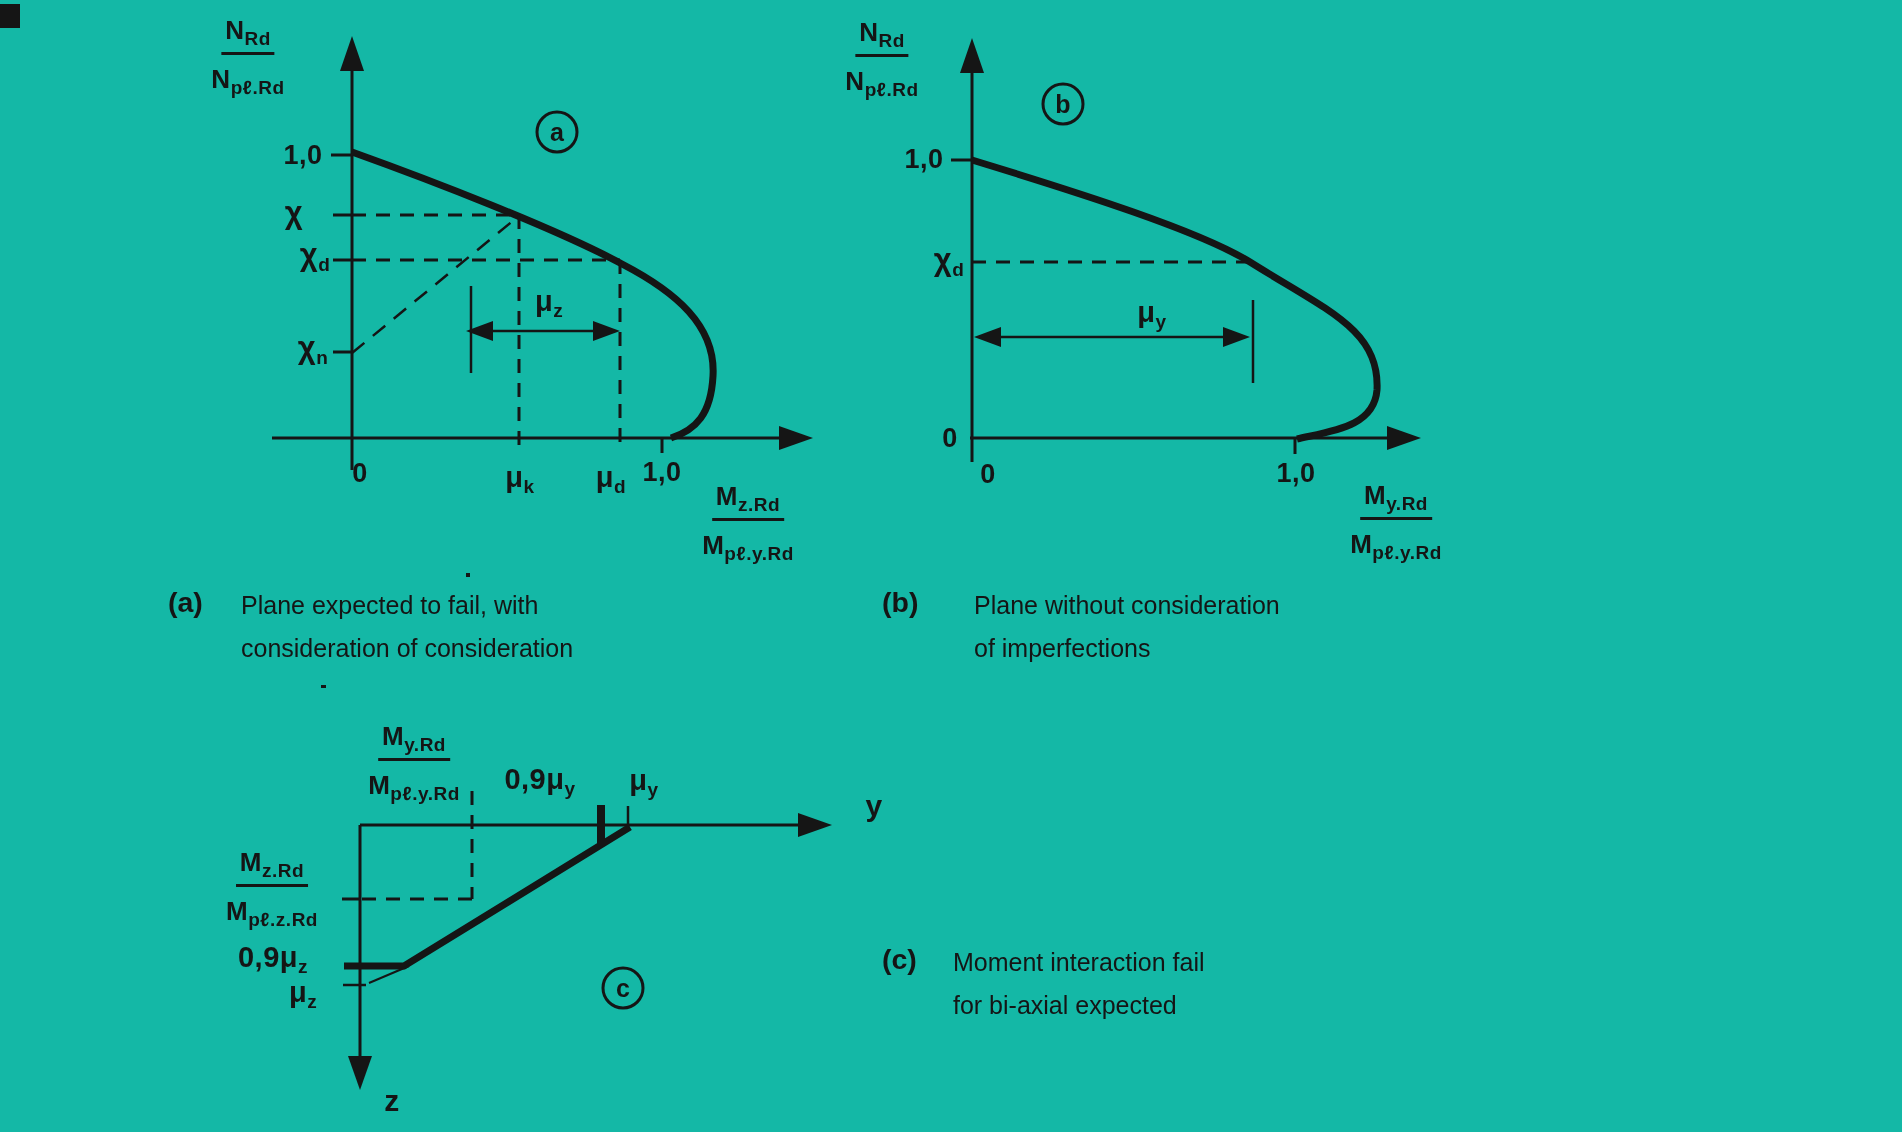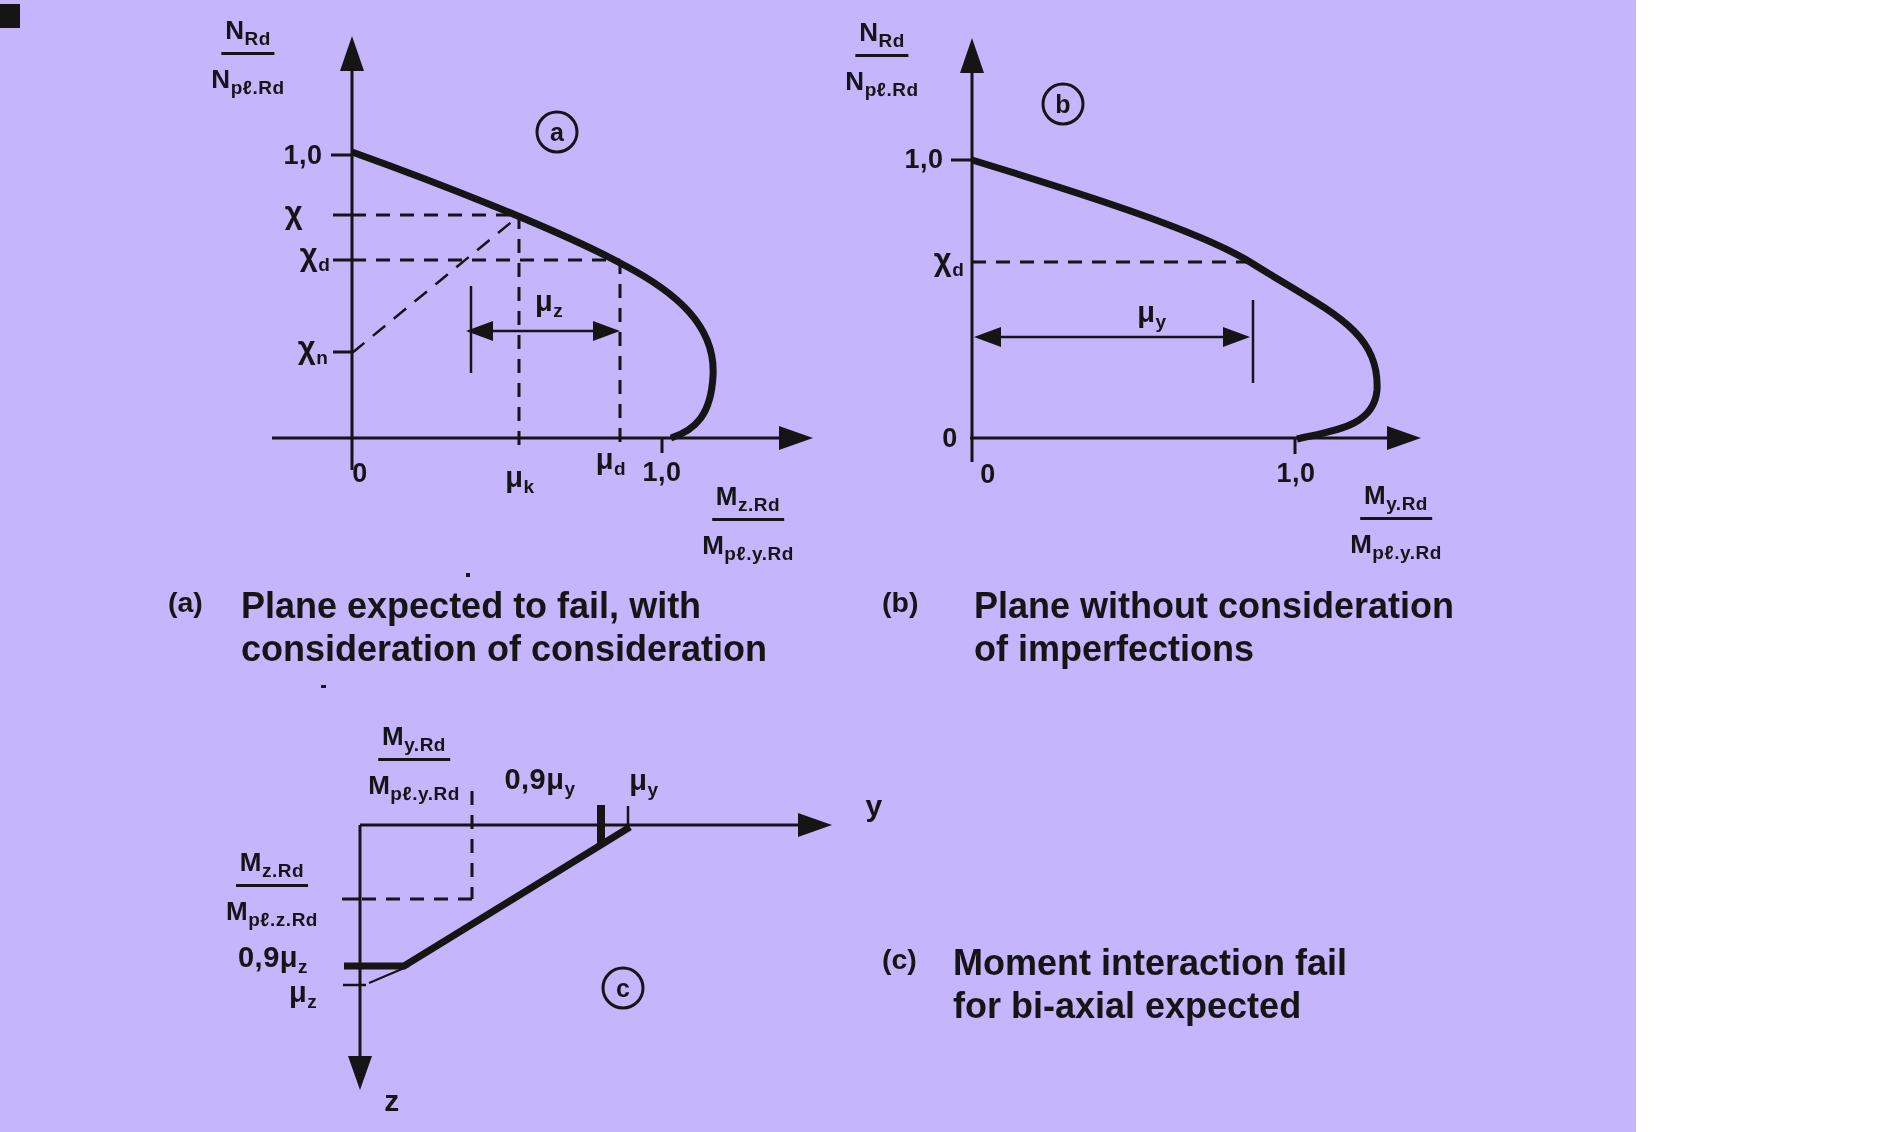--- a/index.html
+++ b/index.html
@@ -1,34 +1,34 @@
 <!DOCTYPE html>
 <html><head>
 <meta charset="utf-8">
 <style>
   html,body{margin:0;padding:0;background:#ffffff;}
   .stage{
-    position:relative;width:1636px;height:1132px;background:#c4b5fd;overflow:hidden;
+    position:relative;width:1902px;height:1132px;background:#14b8a6;overflow:hidden;
     font-family:"Liberation Sans","DejaVu Sans",sans-serif;color:#151515;
   }
   .stage svg{position:absolute;left:0;top:0;z-index:1;}
   .lbl{position:absolute;z-index:2;font-weight:bold;font-size:27px;white-space:nowrap;
        transform:translate(-50%,-50%);letter-spacing:0.5px;}
   .lbl sub{font-size:19px;vertical-align:-6px;font-weight:bold;}
   .chi{font-size:31px;}
   .frac{position:absolute;z-index:2;transform:translateX(-50%);text-align:center;
         font-weight:bold;font-size:26px;line-height:1.12;white-space:nowrap;letter-spacing:0.5px;}
   .frac sub{font-size:19px;vertical-align:-6px;}
   .frac .num{display:inline-block;border-bottom:3px solid #151515;padding:0 4px 3px;}
   .frac .den{display:block;margin-top:10px;}
   .badge{position:absolute;z-index:2;width:37px;height:37px;border:3.5px solid #151515;
          border-radius:50%;transform:translate(-50%,-50%);display:flex;align-items:center;
          justify-content:center;font-weight:bold;font-size:25px;}
   .cap-tag{position:absolute;z-index:2;font-size:28.5px;font-weight:bold;}
-  .cap-lines{position:absolute;z-index:2;font-size:36px;font-weight:bold;line-height:43px;white-space:nowrap;}
+  .cap-lines{position:absolute;z-index:2;font-size:25px;font-weight:normal;line-height:43px;white-space:nowrap;}
   .axisletter{font-size:30px;}
   .speck{position:absolute;background:#151515;z-index:2;}
 </style>
 </head>
 <body>
 
 <div class="stage">
 
   <svg width="1902" height="1132" viewBox="0 0 1902 1132">
     <g stroke="#151515" fill="none">
@@ -107,21 +107,21 @@
 
   <div class="lbl" style="left:303px;top:155px;"><span>1,0</span></div>
   <div class="lbl chi" style="left:294px;top:213px;"><span>χ</span></div>
   <div class="lbl chi" style="left:315px;top:256px;"><span>χ</span><sub>d</sub></div>
   <div class="lbl chi" style="left:313px;top:349px;"><span>χ</span><sub>n</sub></div>
 
   <div class="lbl" style="left:549px;top:303px;font-size:29px;"><span>μ</span><sub>z</sub></div>
 
   <div class="lbl" style="left:360px;top:473px;"><span>0</span></div>
   <div class="lbl" style="left:520px;top:479px;font-size:29px;"><span>μ</span><sub>k</sub></div>
-  <div class="lbl" style="left:611px;top:461px;font-size:29px;"><span>μ</span><sub>d</sub></div>
+  <div class="lbl" style="left:611px;top:479px;font-size:29px;"><span>μ</span><sub>d</sub></div>
   <div class="lbl" style="left:662px;top:472px;"><span>1,0</span></div>
 
   <div class="frac" style="left:748px;top:482px;">
     <span class="num"><span>M</span><sub>z.Rd</sub></span>
     <span class="den"><span>M</span><sub>pℓ.y.Rd</sub></span>
   </div>
 
   <div class="cap-tag" style="left:168px;top:586px;"><span>(a)</span></div>
   <div class="cap-lines" style="left:241px;top:584px;">
     <div>Plane expected to fail, with</div>

